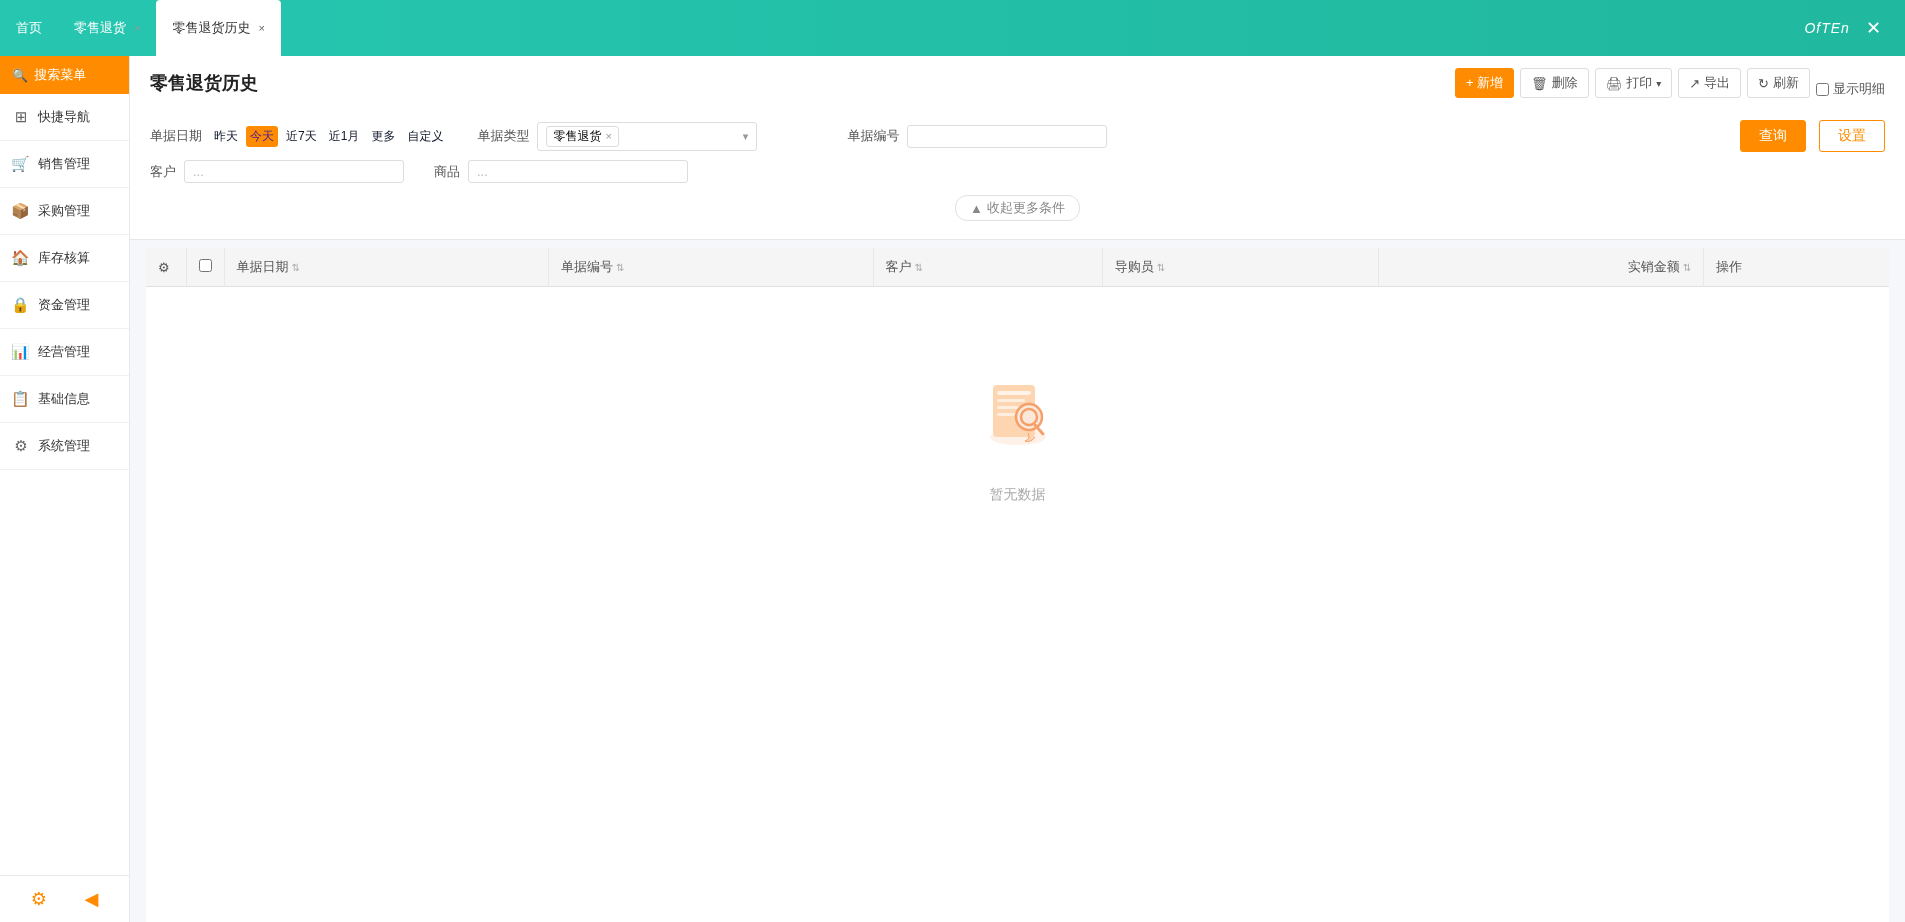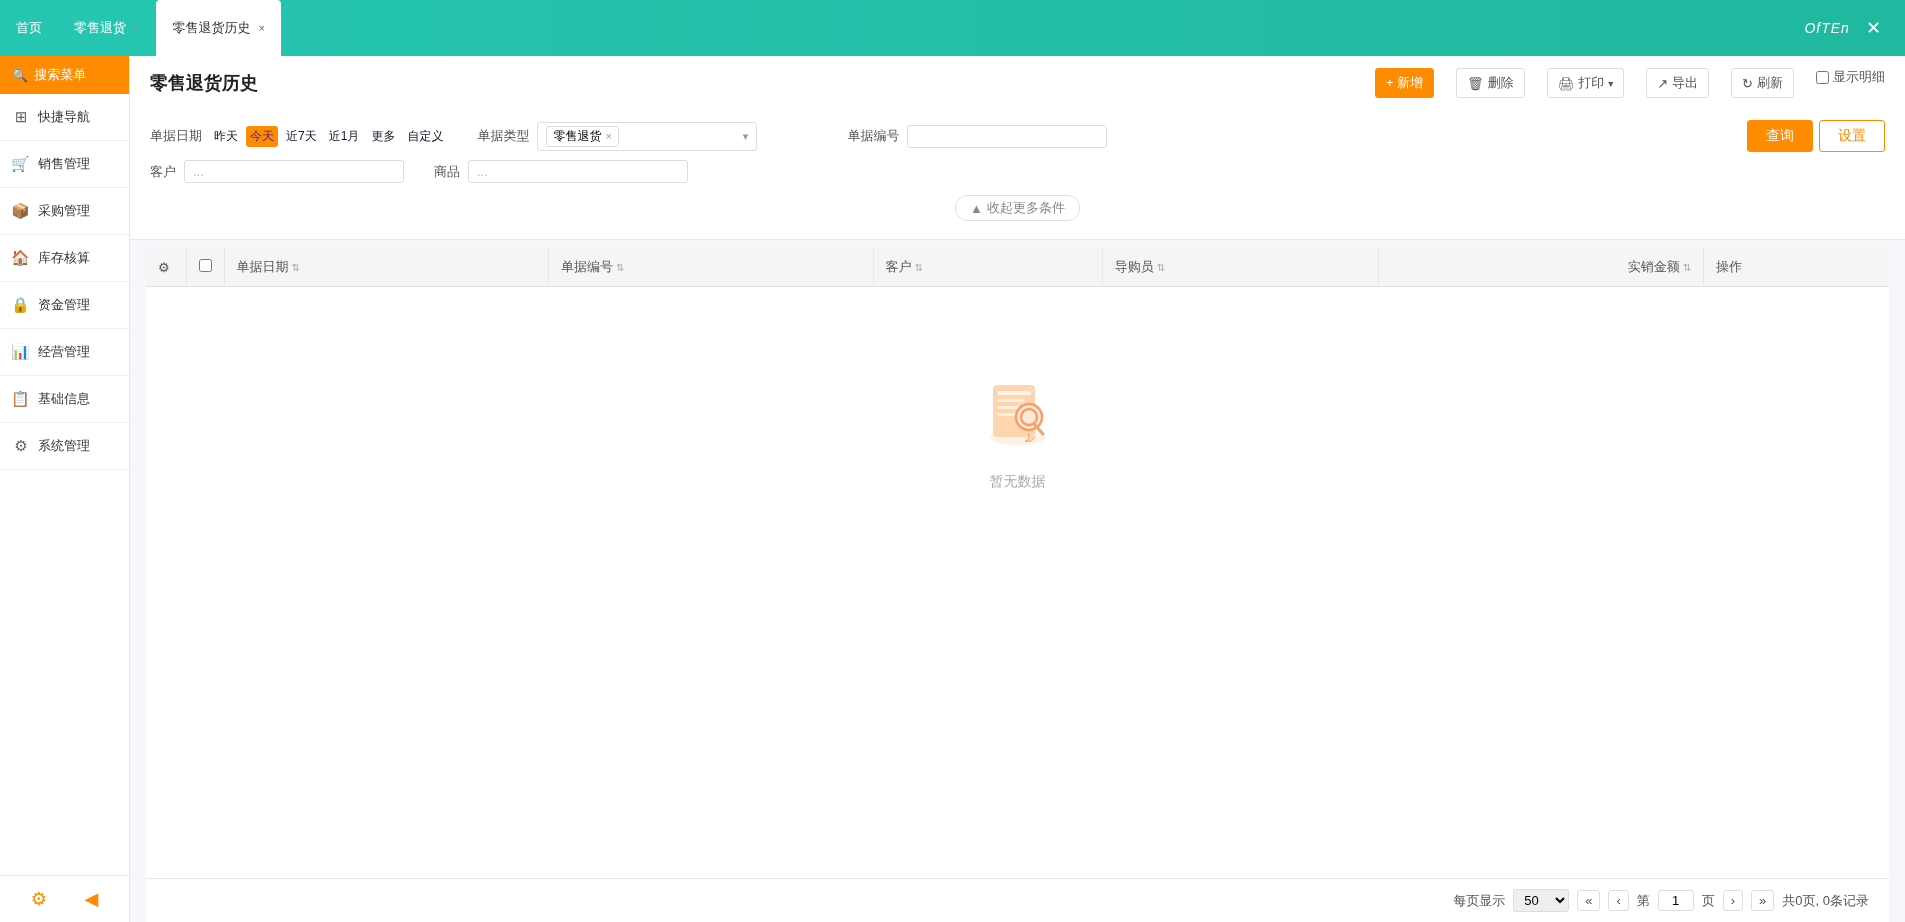--- a/index.html
+++ b/index.html
@@ -143,22 +143,22 @@
       justify-content: space-between;
       margin-bottom: 12px;
     }
     .page-title {
       font-size: 18px;
       font-weight: bold;
       color: #222;
     }
     .toolbar {
       display: flex;
-      align-items: flex-start;
-      gap: 22px;
+      align-items: flex-end;
+      gap: 6px;
     }
     .toolbar-btn {
       display: flex;
       align-items: center;
       gap: 4px;
       padding: 5px 10px;
       border: 1px solid #ddd;
       border-radius: 3px;
       background: #fff;
       font-size: 13px;
@@ -332,20 +332,21 @@
     }
     .sort-arrows { color: #aaa; font-size: 10px; }
 
     
     .empty-state {
       display: flex;
       flex-direction: column;
       align-items: center;
       justify-content: flex-end;
       padding: 80px 0;
+      gap: 13px;
     }
     .empty-illustration {
       width: 90px;
       height: 90px;
       margin-bottom: 16px;
     }
     .empty-text {
       font-size: 14px;
       color: #aaa;
     }
@@ -517,21 +518,21 @@
               </span>
               <span class="dropdown-arrow">▾</span>
             </div>
           </div>
 
           <div class="filter-item" style="min-width:300px">
             <span class="filter-label">单据编号</span>
             <input class="filter-input" type="text" placeholder="" style="">
           </div>
 
-          <div style="margin-left:auto; display:flex; gap:6px; align-items:center;">
+          <div style="margin-left:auto; display:flex; gap:13px; align-items:center;">
             <button class="toolbar-btn query">查询</button>
             <button class="toolbar-btn settings-btn">设置</button>
           </div>
         </div>
         <div class="filter-row">
 
           <div class="filter-item">
             <span class="filter-label">客户</span>
             <div class="filter-select" style="min-width:220px">
               <span class="filter-input-dots">...</span>
@@ -620,31 +621,15 @@
                     <path d="M55 66 Q58 72 52 74 Q58 76 62 70" fill="#fdd5b0" stroke="#f5a06a" stroke-width="1"></path>
                   </svg>
                   <span class="empty-text">暂无数据</span>
                 </div>
               </td>
             </tr>
           </tbody>
         </table>
       </div>
 
-      <div class="pagination-bar">
-        <span>每页显示</span>
-        <select class="page-size-select">
-          <option>20</option>
-          <option selected="">50</option>
-          <option>100</option>
-        </select>
-        <button class="page-nav-btn">«</button>
-        <button class="page-nav-btn">‹</button>
-        <span>第</span>
-        <input class="page-input" type="text" value="1" style="">
-        <span>页</span>
-        <button class="page-nav-btn">›</button>
-        <button class="page-nav-btn">»</button>
-        <span>共0页, 0条记录</span>
-      </div>
     </div>
   </div>
 </div>
 
 </body></html>

